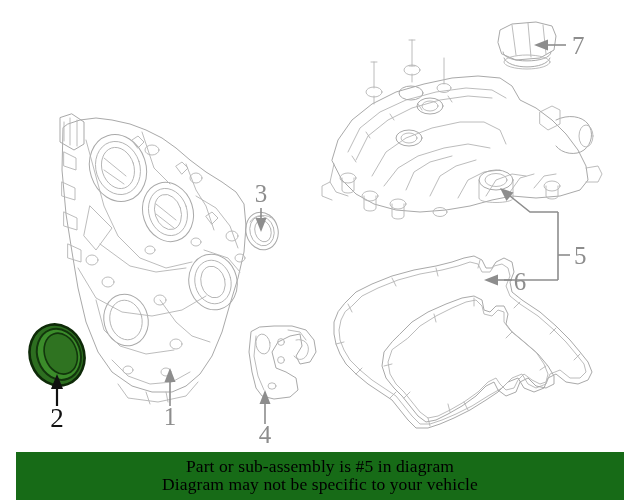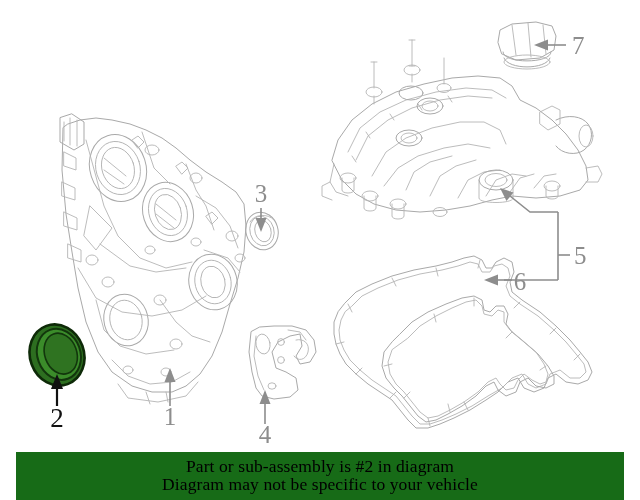--- a/index.html
+++ b/index.html
@@ -379,17 +379,17 @@
 
     <g>
       <path class="lead-hi" d="M57,406 L57,388"></path>
       <path class="arrow-hi" d="M57,374 L51,389 L63,389 Z"></path>
       <text class="lbl-hi" x="57" y="427" text-anchor="middle">2</text>
     </g>
 
   </svg>
 
   <div id="notice-banner">
-    <div class="banner-line">Part or sub-assembly is #2 in diagram</div>
+    <div class="banner-line">Part or sub-assembly is #5 in diagram</div>
     <div class="banner-line">Diagram may not be specific to your vehicle</div>
   </div>
 
 </div>
 
 </body></html>

